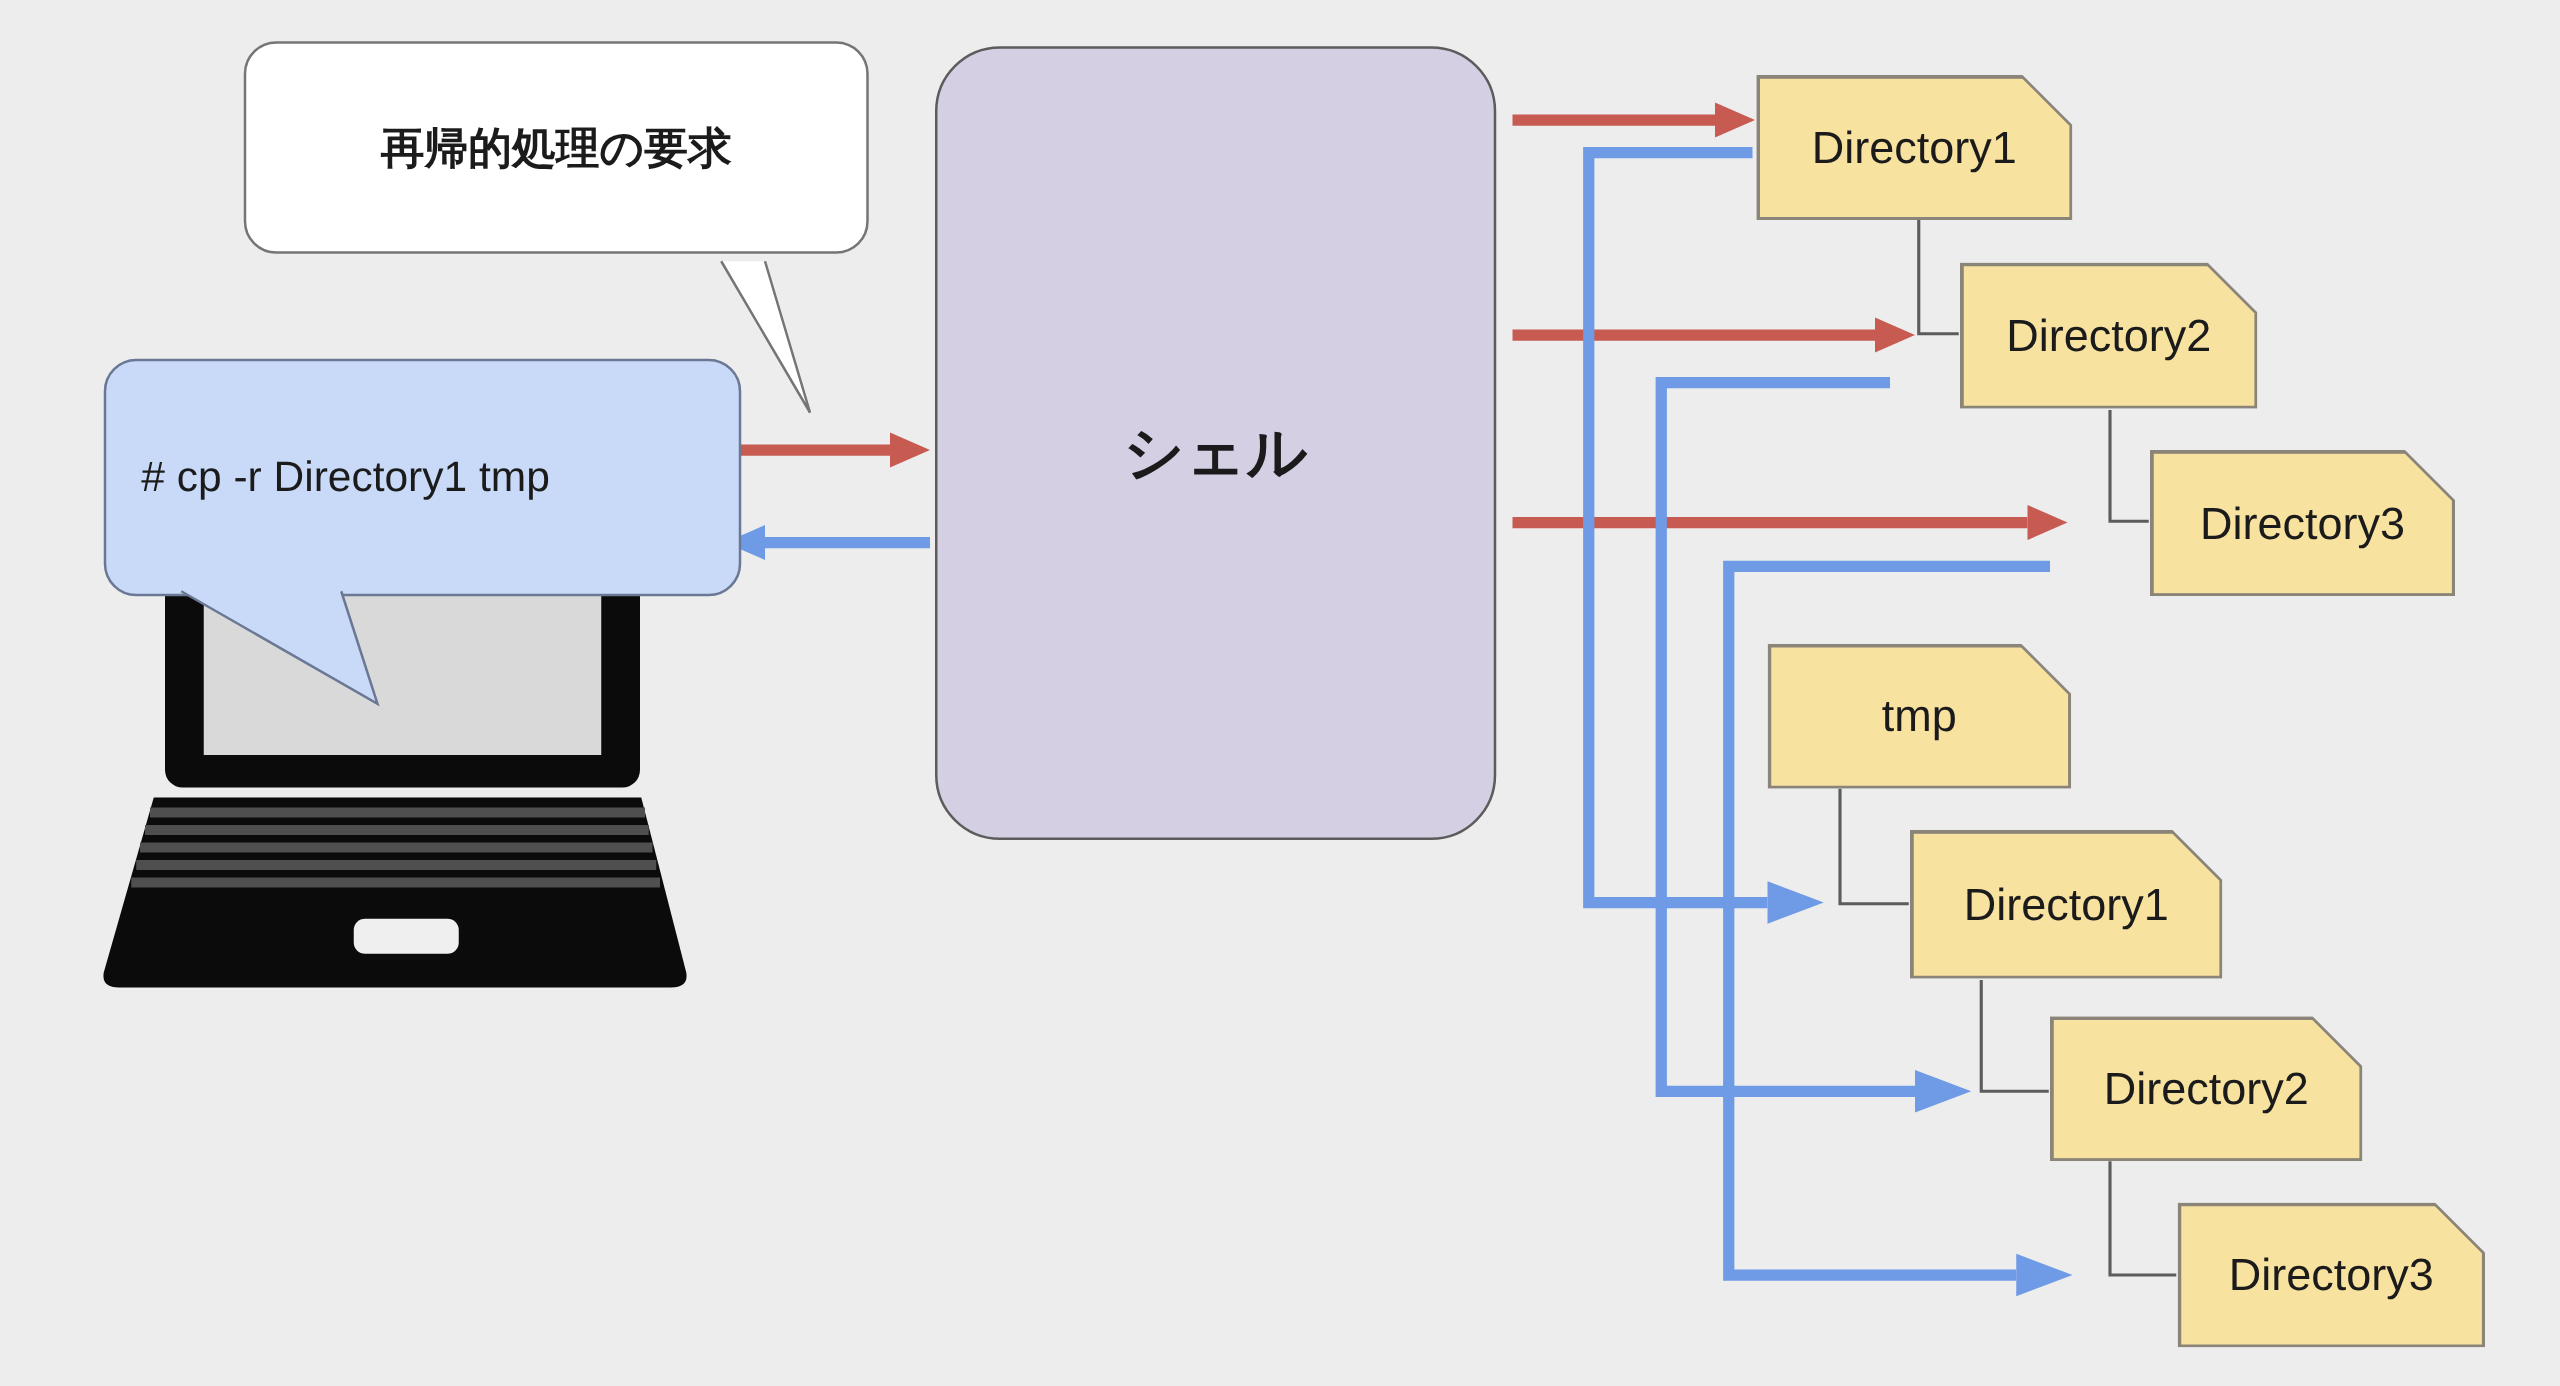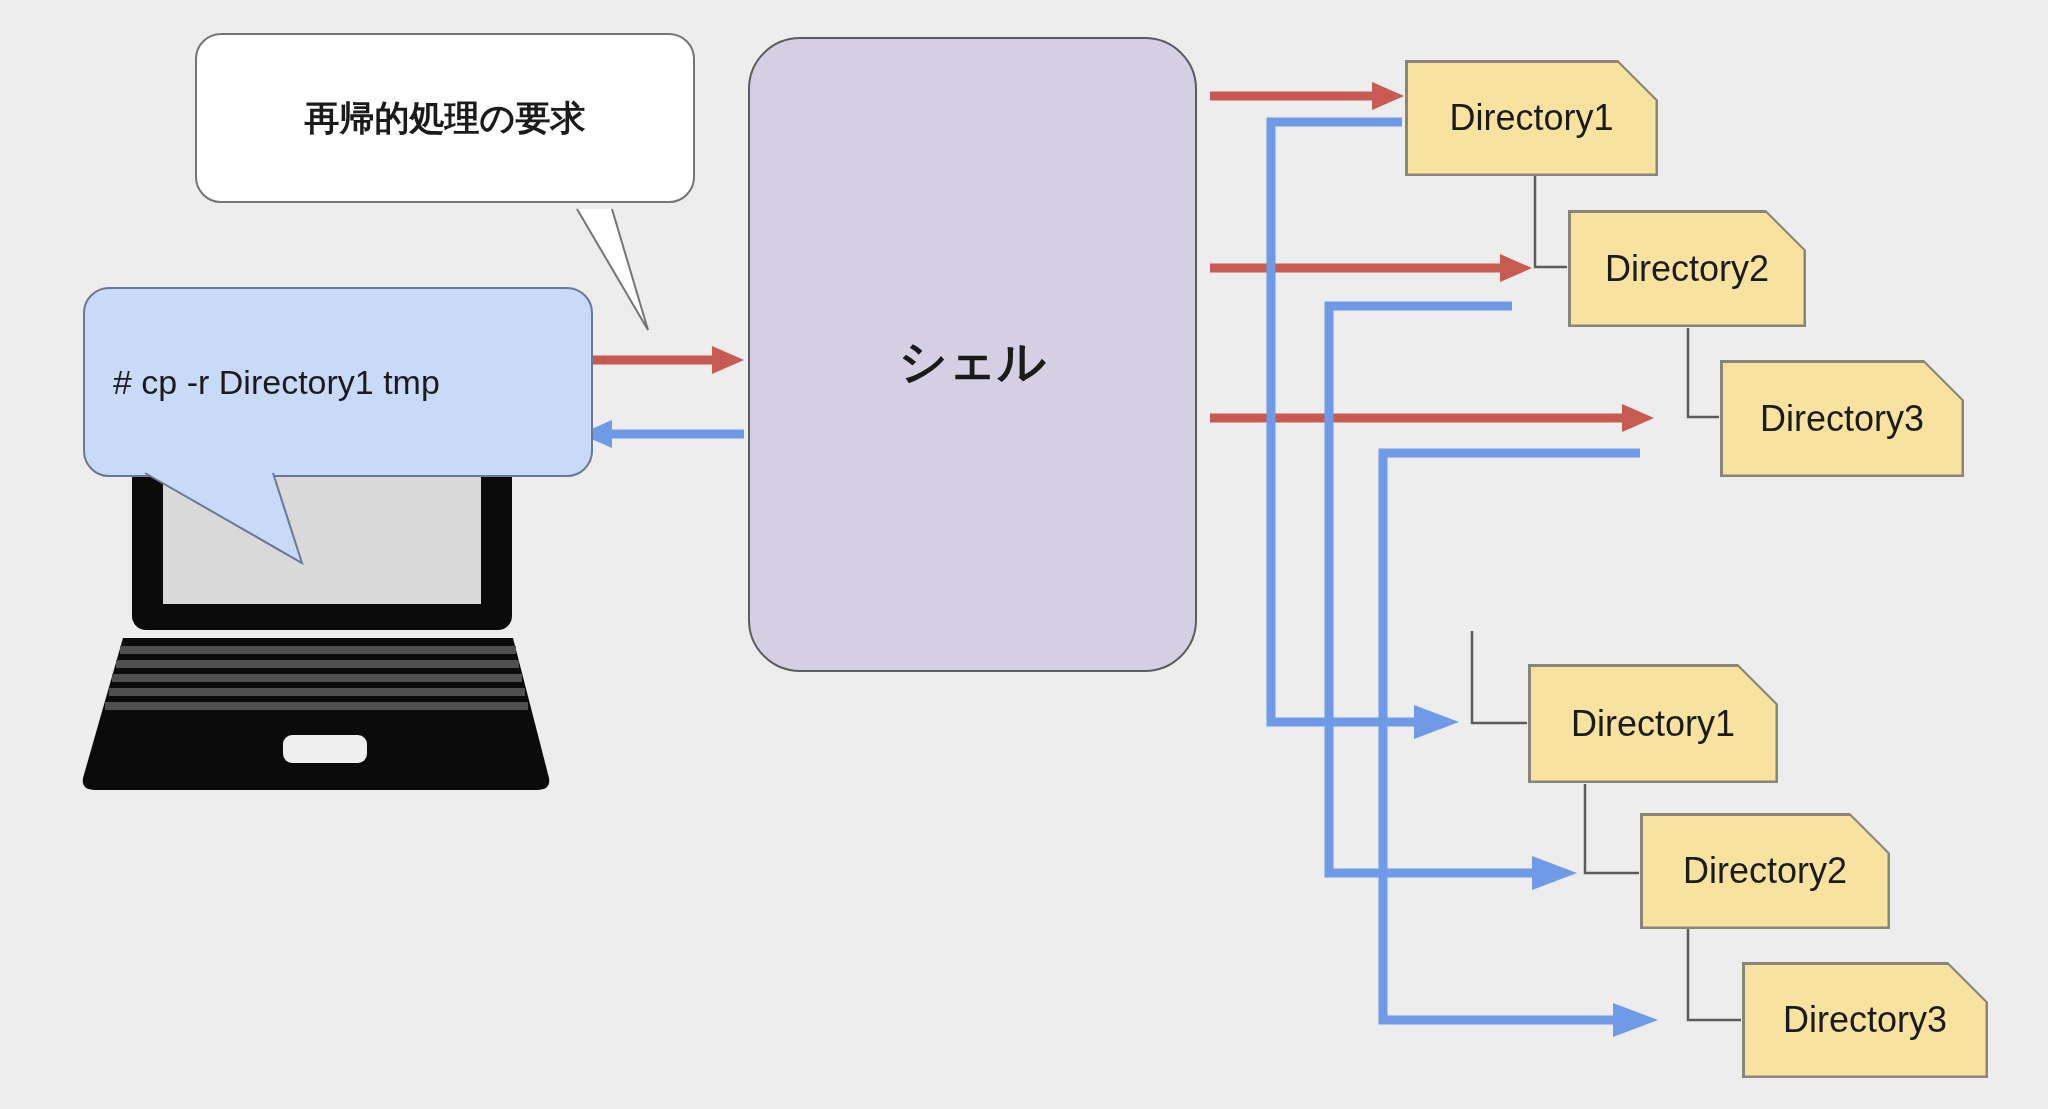--- a/index.html
+++ b/index.html
@@ -135,20 +135,25 @@
     <div class="nb"></div>
     <div class="nf"></div>
     <div class="lbl">Directory2</div>
   </div>
   <div class="note" style="left:1720px;top:360px;width:244px;height:117px;">
     <div class="nb"></div>
     <div class="nf"></div>
     <div class="lbl">Directory3</div>
   </div>
 
+  <div class="note" style="left:1414px;top:515px;width:243px;height:116px;">
+    <div class="nb"></div>
+    <div class="nf"></div>
+    <div class="lbl">tmp</div>
+  </div>
   <div class="note" style="left:1528px;top:664px;width:250px;height:119px;">
     <div class="nb"></div>
     <div class="nf"></div>
     <div class="lbl">Directory1</div>
   </div>
   <div class="note" style="left:1640px;top:813px;width:250px;height:116px;">
     <div class="nb"></div>
     <div class="nf"></div>
     <div class="lbl">Directory2</div>
   </div>

